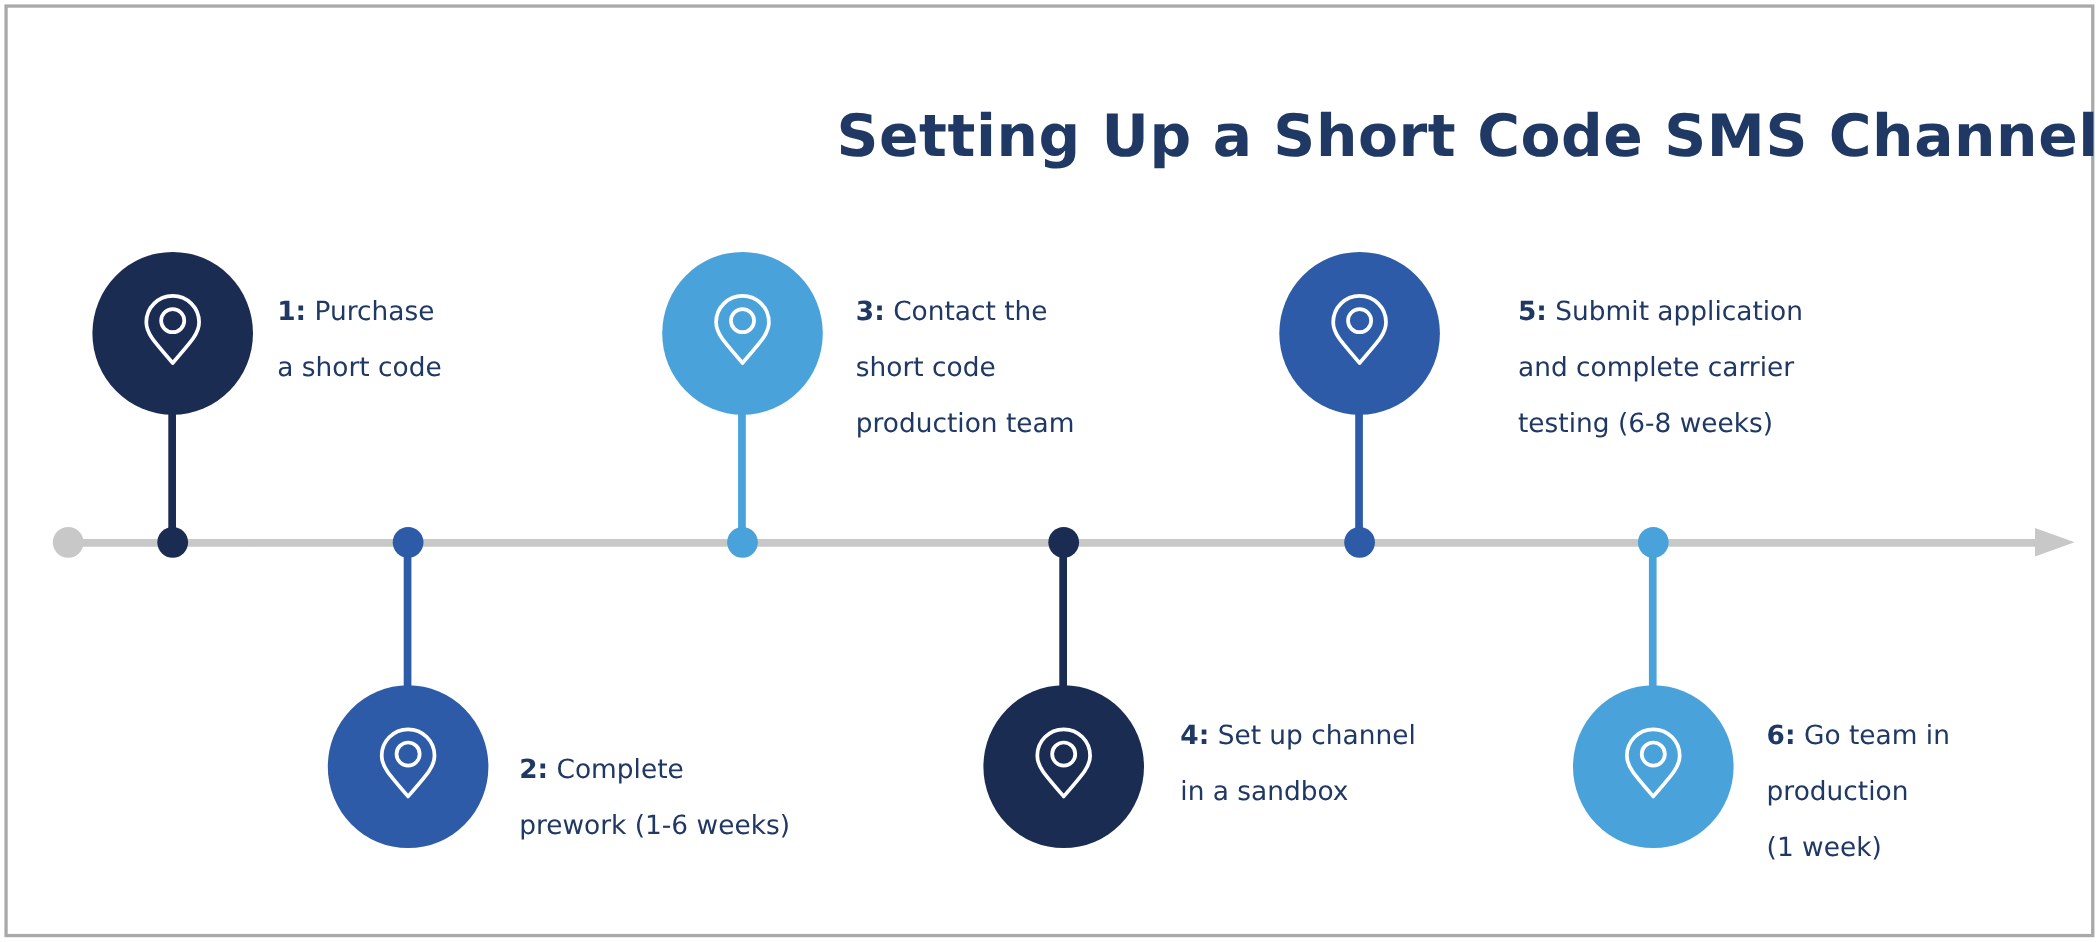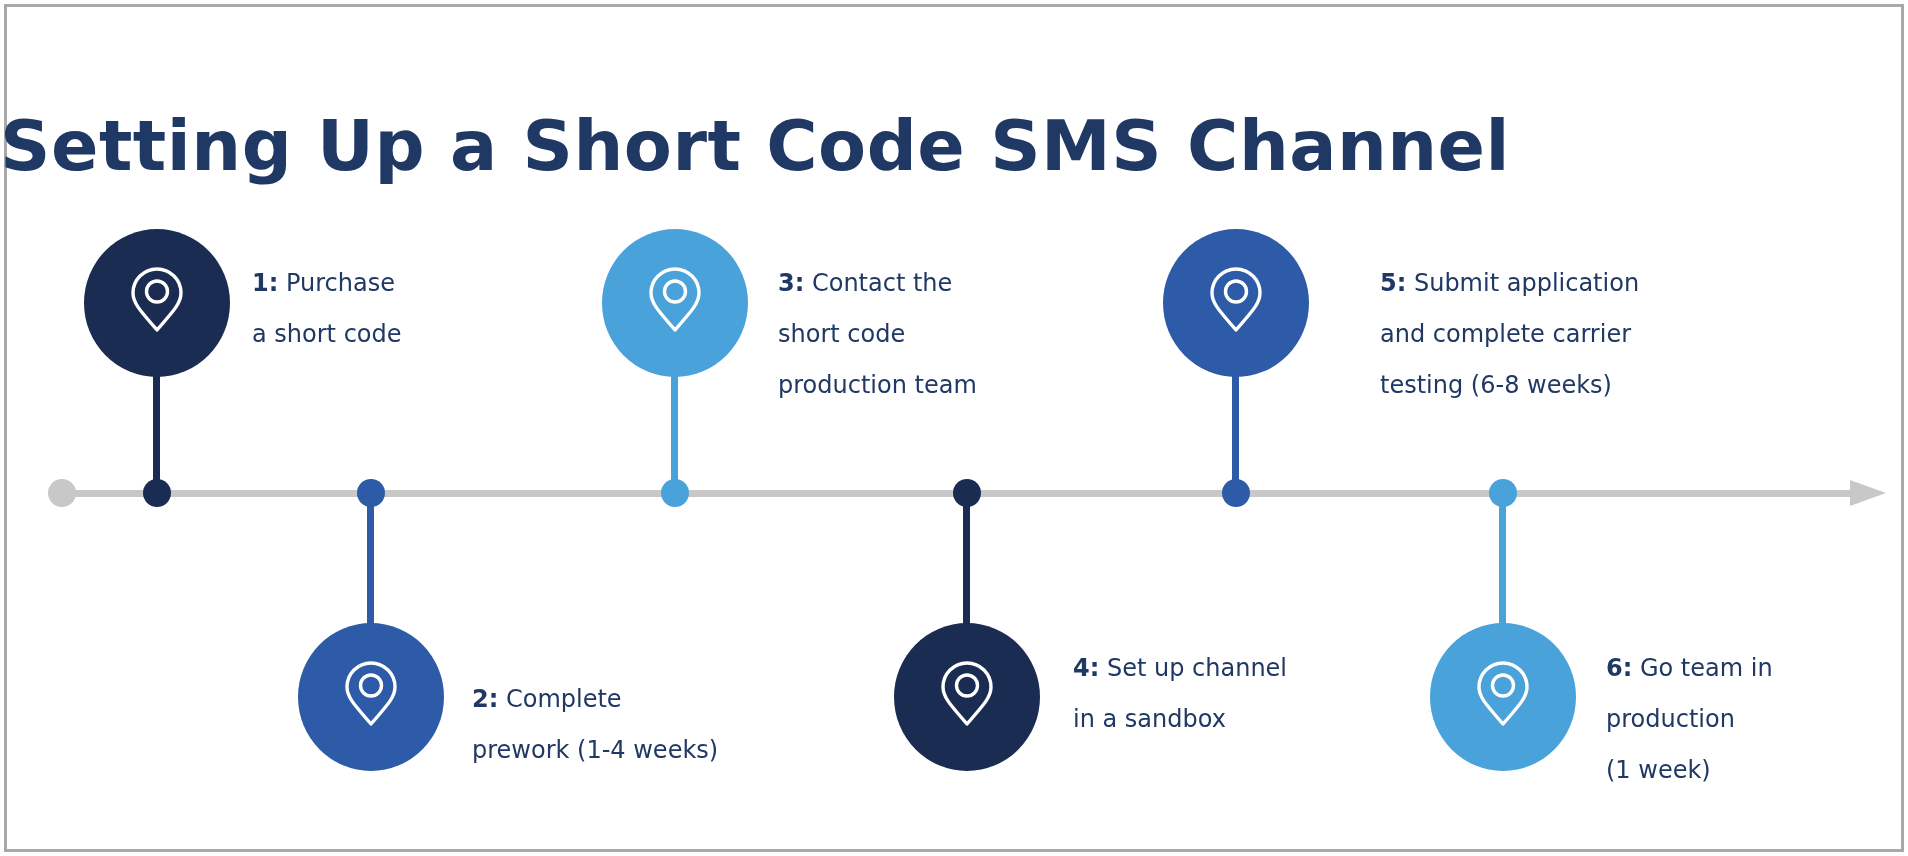--- a/index.html
+++ b/index.html
@@ -14,22 +14,22 @@
   .frame {
     position: absolute;
     inset: 4px;
     border: 3px solid #a9a9a9;
     pointer-events: none;
   }
   .title {
     position: absolute;
     left: 0; right: 0;
     top: 58px;
-    text-align: left;
-    font-size: 70px;
+    text-align: right;
+    font-size: 53px;
     font-weight: 700;
     letter-spacing: 0.5px;
     color: #1f3864;
   }
   
   .tl-line {
     position: absolute;
     left: 56px; top: 490px;
     width: 1798px; height: 7px;
     background: #c8c8c8;
@@ -138,21 +138,21 @@
     <div class="stem c-medium"></div>
     <div class="dot c-medium"></div>
     <div class="badge c-medium">
       <svg class="pin" viewBox="0 0 60 74">
         <path d="M30 3 C16.7 3 6 13.7 6 27 C6 36.5 11.5 42.8 30 64 C48.5 42.8 54 36.5 54 27 C54 13.7 43.3 3 30 3 Z" fill="none" stroke="#ffffff" stroke-width="3.4" stroke-linejoin="round"></path>
         <circle cx="30" cy="25.5" r="10.5" fill="none" stroke="#ffffff" stroke-width="3.4"></circle>
       </svg>
     </div>
     <div class="text">
       <div><span class="num">2:</span> <span>Complete</span></div>
-      <div>prework (1-4 weeks)</div>
+      <div>prework (1-6 weeks)</div>
     </div>
   </div>
 
   <div class="step s3">
     <div class="stem c-light"></div>
     <div class="dot c-light"></div>
     <div class="badge c-light">
       <svg class="pin" viewBox="0 0 60 74">
         <path d="M30 3 C16.7 3 6 13.7 6 27 C6 36.5 11.5 42.8 30 64 C48.5 42.8 54 36.5 54 27 C54 13.7 43.3 3 30 3 Z" fill="none" stroke="#ffffff" stroke-width="3.4" stroke-linejoin="round"></path>
         <circle cx="30" cy="25.5" r="10.5" fill="none" stroke="#ffffff" stroke-width="3.4"></circle>

